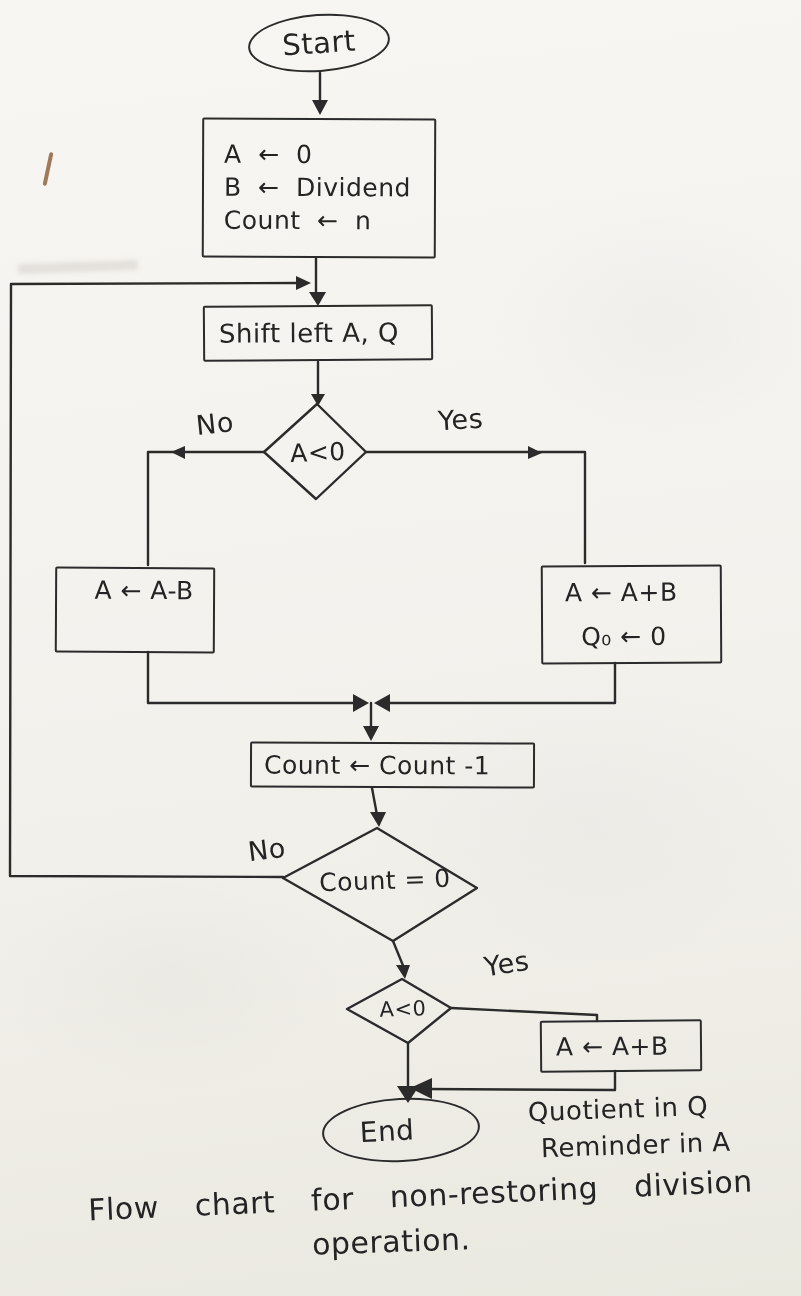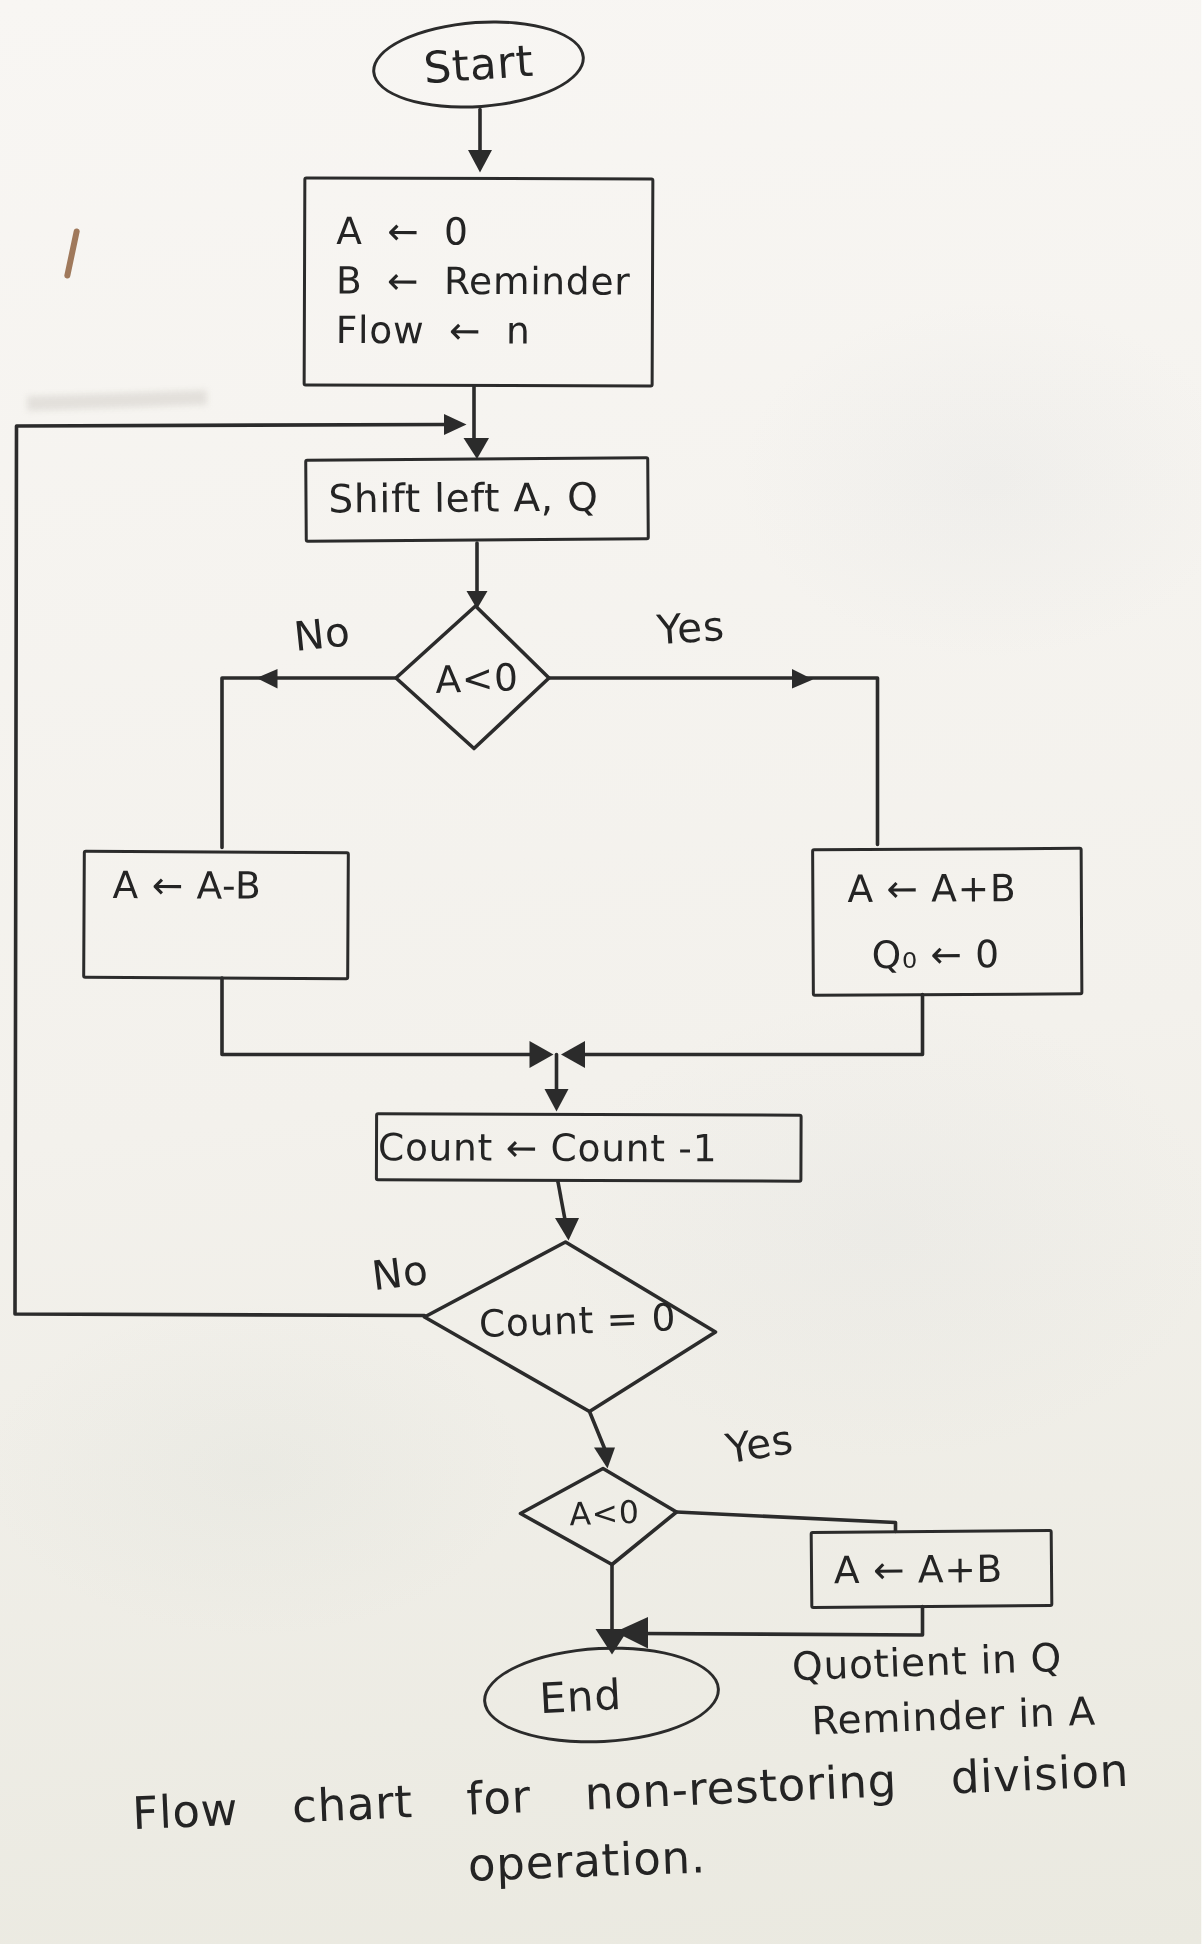--- a/index.html
+++ b/index.html
@@ -115,42 +115,42 @@
       <polygon class="head" points="397,1086 419,1086 408,1103"></polygon>
     </g>
   </svg>
 
   <div class="node oval hand" style="left:248px;top:14px;width:142px;height:58px;transform:rotate(-4deg);font-size:29px;">
     <span>Start</span>
   </div>
 
   <div class="node rect hand" style="left:202px;top:118px;width:234px;height:140px;transform:rotate(.2deg);font-size:25px;line-height:33px;padding:18px 0 0 20px;word-spacing:8px;">
     <div>A ← 0</div>
-    <div>B ← Reminder</div>
-    <div>Flow ← n</div>
+    <div>B ← Dividend</div>
+    <div>Count ← n</div>
   </div>
 
   <div class="node rect hand" style="left:203px;top:305px;width:230px;height:56px;transform:rotate(-.4deg);font-size:26px;display:flex;align-items:center;padding-left:14px;">
     <span>Shift left A, Q</span>
   </div>
 
   <div class="dtext hand" style="left:270px;top:438px;width:96px;font-size:25px;transform:rotate(-2deg);">A&lt;0</div>
   <div class="lbl hand" style="left:196px;top:408px;font-size:27px;transform:rotate(-6deg);">No</div>
   <div class="lbl hand" style="left:438px;top:404px;font-size:27px;transform:rotate(-4deg);">Yes</div>
 
-  <div class="node rect hand" style="left:55px;top:567px;width:178px;height:86px;transform:rotate(.3deg);font-size:25px;line-height:40px;padding:2px 0 0 18px;">
+  <div class="node rect hand" style="left:55px;top:567px;width:160px;height:86px;transform:rotate(.3deg);font-size:25px;line-height:40px;padding:2px 0 0 18px;text-align:center;">
     <div>A ← A-B</div>
   </div>
 
   <div class="node rect hand" style="left:541px;top:565px;width:181px;height:99px;transform:rotate(-.3deg);font-size:25px;line-height:44px;padding:4px 0 0 22px;">
     <div>A ← A+B</div>
     <div style="padding-left:16px;">Q₀ ← 0</div>
   </div>
 
-  <div class="node rect hand" style="left:250px;top:742px;width:285px;height:46px;transform:rotate(.2deg);font-size:25px;display:flex;align-items:center;">
+  <div class="node rect hand" style="left:250px;top:742px;width:285px;height:46px;transform:rotate(.2deg);font-size:25px;display:flex;align-items:center;padding-left:12px;">
     <span>Count ← Count -1</span>
   </div>
 
   <div class="dtext hand" style="left:305px;top:866px;width:160px;font-size:25px;transform:rotate(-2deg);">Count = 0</div>
   <div class="lbl hand" style="left:248px;top:834px;font-size:27px;transform:rotate(-7deg);">No</div>
 
   <div class="dtext hand" style="left:366px;top:997px;width:74px;font-size:21px;transform:rotate(-2deg);">A&lt;0</div>
   <div class="lbl hand" style="left:484px;top:948px;font-size:27px;transform:rotate(-9deg);">Yes</div>
 
   <div class="node rect hand" style="left:540px;top:1020px;width:162px;height:52px;transform:rotate(-.5deg);font-size:25px;display:flex;align-items:center;padding-left:14px;">

